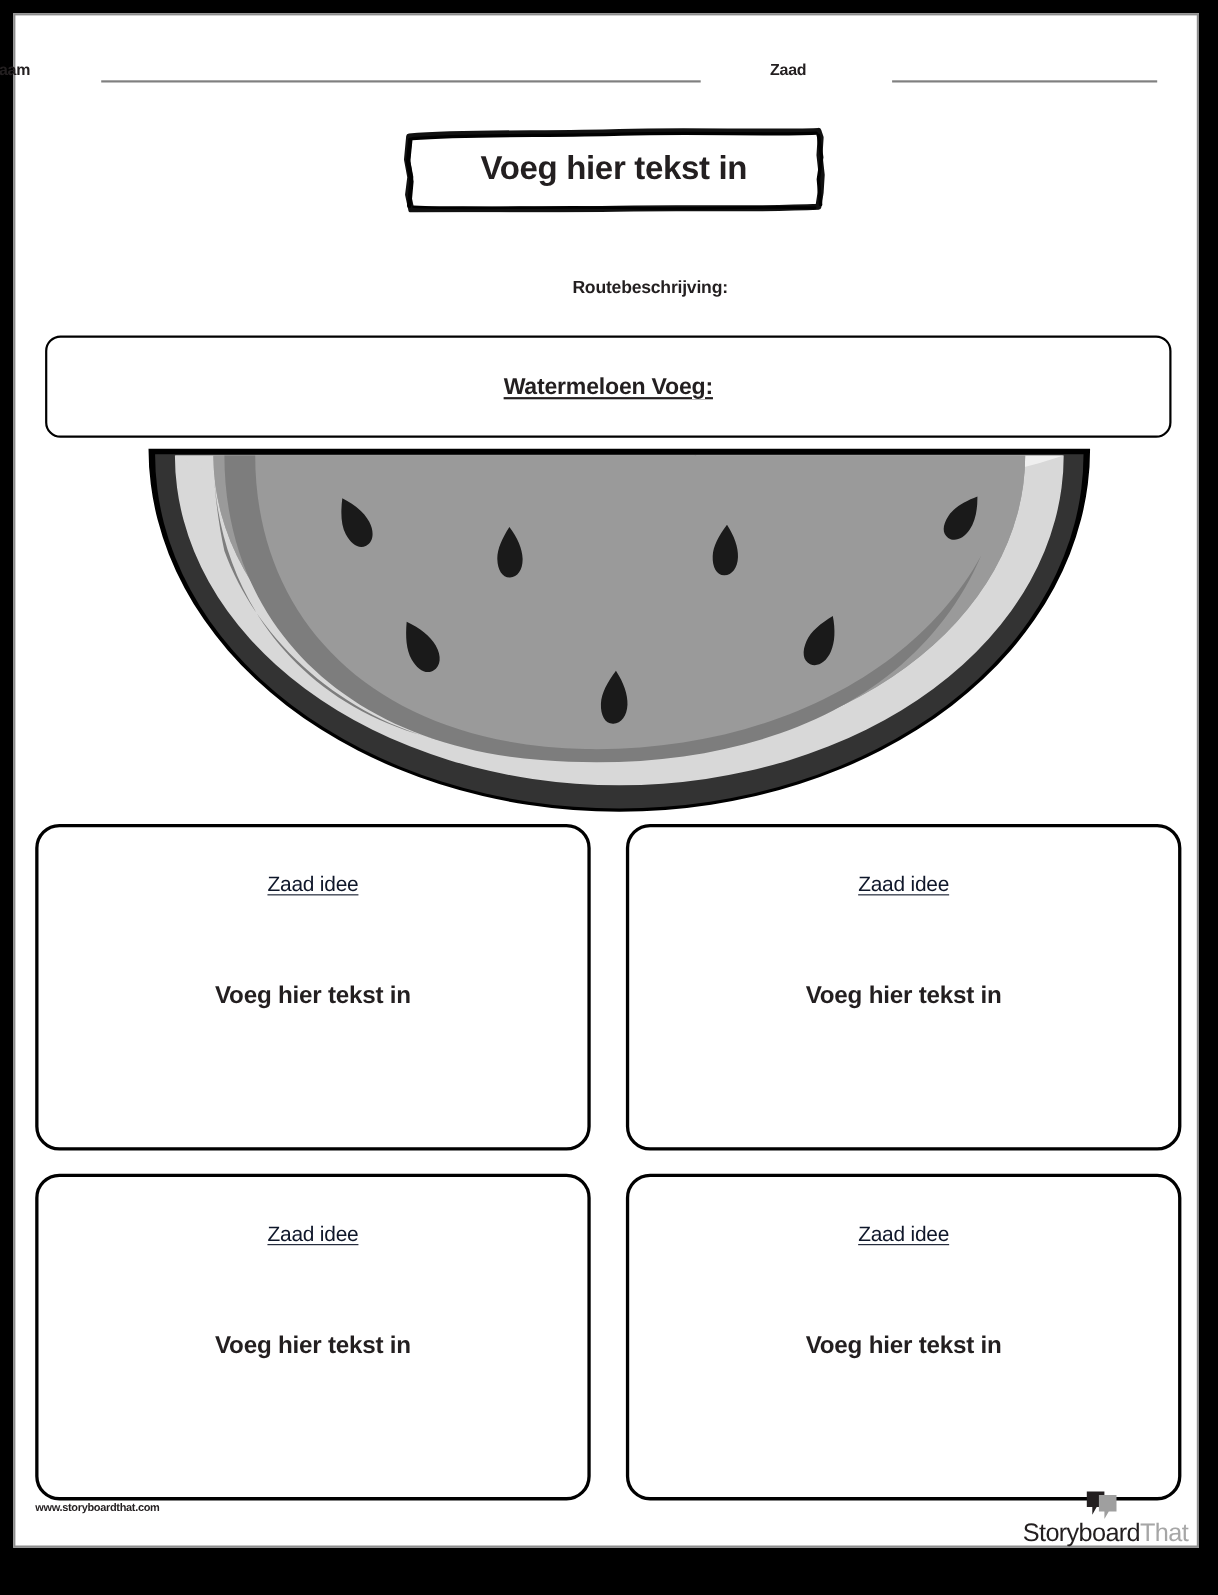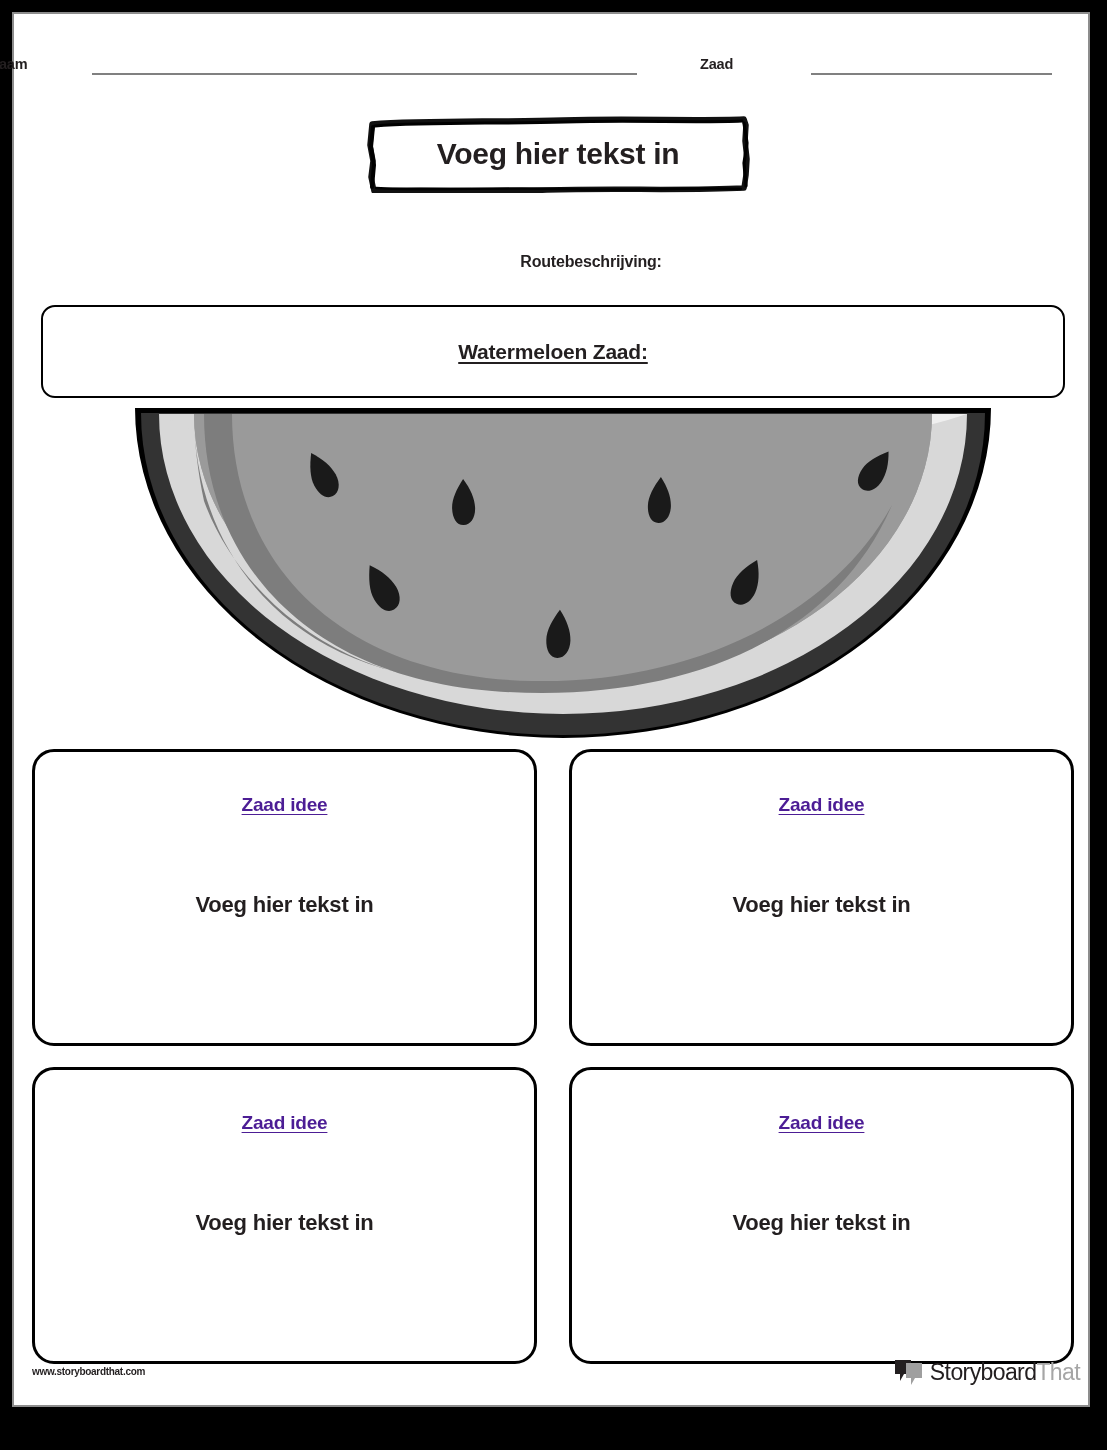--- a/index.html
+++ b/index.html
@@ -184,23 +184,23 @@
   .card.c2 { left: 0px;   top: 318px; }
   .card.c3 { left: 537px; top: 318px; }
 
   .card-title {
     position: absolute;
     left: 0;
     top: 42px;
     width: 100%;
     text-align: center;
     font-family: "Liberation Sans", sans-serif;
-    font-weight: bold;
+    font-weight: normal;
     font-size: 19px;
-    color: #4c1d95;
+    color: #0f172a;
     text-decoration: underline;
     text-underline-offset: 3px;
     letter-spacing: -0.2px;
   }
   .card-body {
     position: absolute;
     left: 0;
     top: 140px;
     width: 100%;
     text-align: center;
@@ -229,20 +229,21 @@
     color: #231f20;
     letter-spacing: -0.3px;
   }
   .footer-logo {
     position: absolute;
     right: 12px;
     top: 6px;
     display: flex;
     align-items: center;
     height: 34px;
+    flex-direction: column;
   }
   .logo-mark {
     width: 30px;
     height: 27px;
     margin-right: 6px;
     flex: 0 0 auto;
   }
   .logo-word {
     font-family: "Liberation Sans", sans-serif;
     font-size: 23px;
@@ -275,21 +276,21 @@
         <path d="M11,73 C64,76 134,72 202,74 C268,76 332,72 376,74" fill="none" stroke="#000000" stroke-width="2.4" stroke-linecap="round"></path>
         <path d="M8,12 L6,32 L9,50 L7,72" fill="none" stroke="#000000" stroke-width="4" stroke-linecap="round"></path>
         <path d="M379,8 L382,28 L379,48 L381,71" fill="none" stroke="#000000" stroke-width="3.2" stroke-linecap="round"></path>
       </svg>
       <div class="title-text">Voeg hier tekst in</div>
     </div>
 
     <div class="directions">Routebeschrijving:</div>
 
     <div class="idea-banner">
-      <span class="idea-banner-text">Watermeloen Zaad:</span>
+      <span class="idea-banner-text">Watermeloen Voeg:</span>
     </div>
 
     <div class="melon-wrap">
       <svg viewBox="0 0 862 337" preserveAspectRatio="none">
         <defs>
           <clipPath id="melonClip">
             <path d="M6,4 L856,4 A425,326 0 0 1 6,4 Z"></path>
           </clipPath>
         </defs>
 

